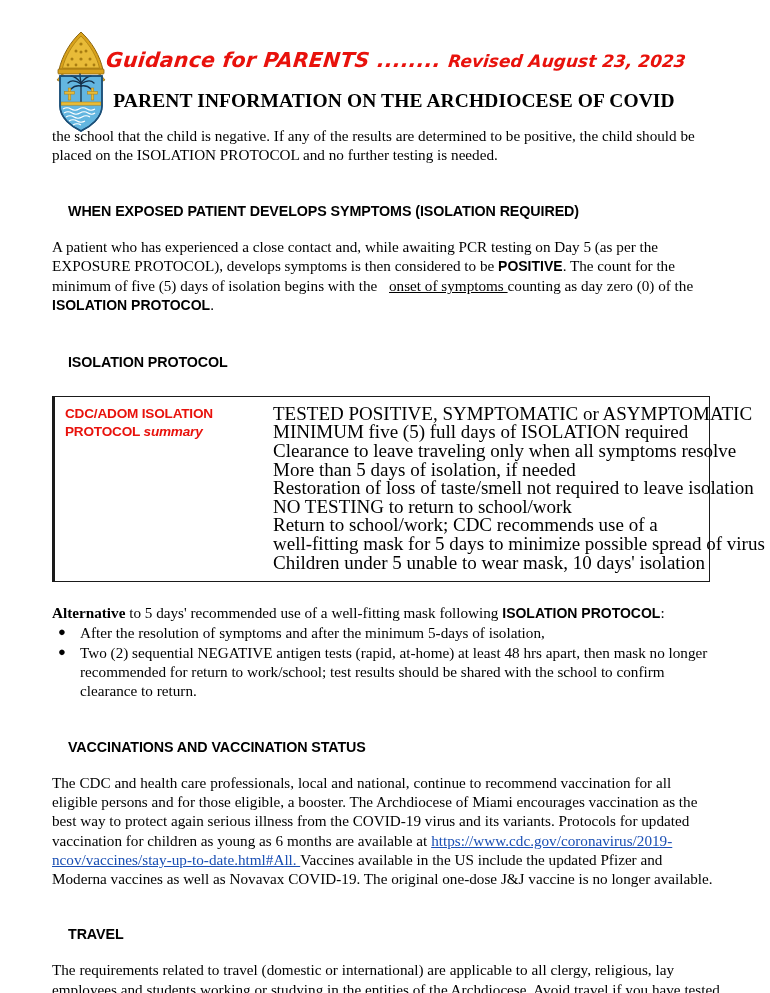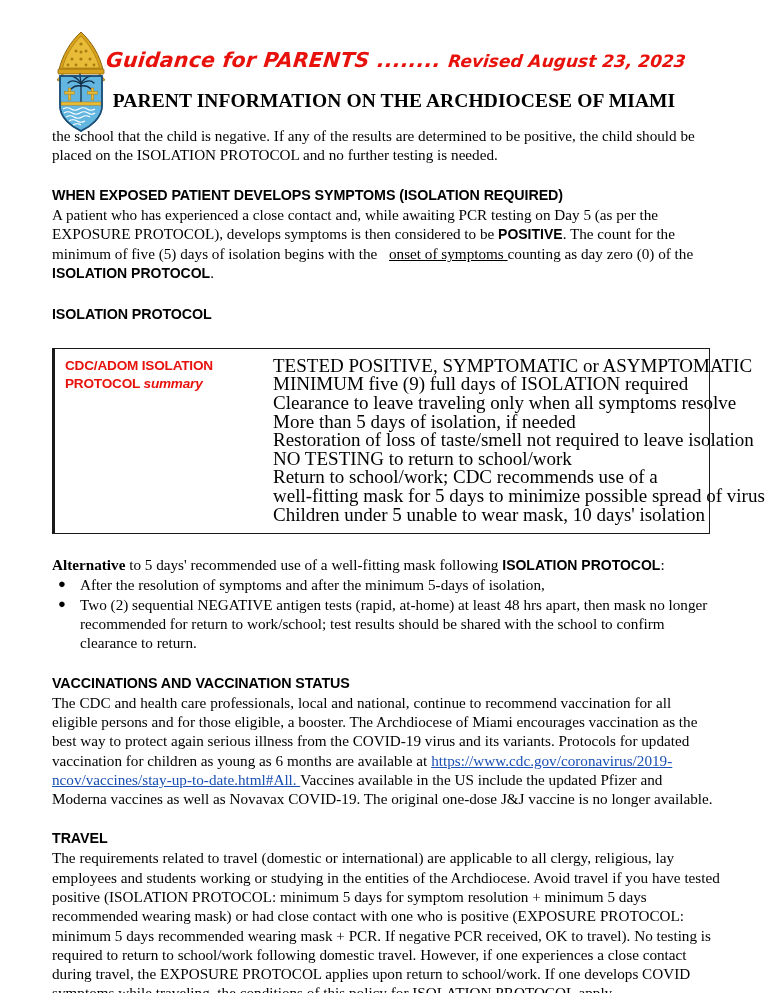--- a/index.html
+++ b/index.html
@@ -89,21 +89,21 @@
     text-align: left;
   }
   .gap-md { height: 21px; }
 
   .sec-head {
     font-family: "Liberation Sans", "DejaVu Sans", sans-serif;
     font-weight: bold;
     font-size: 14.3px;
     line-height: 19px;
     letter-spacing: -0.1px;
-    margin: 0;
+    margin: 16px;
   }
   b.sans {
     font-family: "Liberation Sans", "DejaVu Sans", sans-serif;
     font-weight: bold;
     font-size: 14px;
   }
   .u { text-decoration: underline; margin-left: 8px; }
 
   
   .protocol-box {
@@ -220,21 +220,21 @@
         </g>
         <path d="M8 46 L50 46 L50 76 C50 88 38 97 29 101 C20 97 8 88 8 76 Z" fill="none" stroke="#1b4f78" stroke-width="1.6"></path>
       </svg>
     </div>
 
     <div class="script-line">
       <span>Guidance for PARENTS ........</span>
       <span class="rev">Revised August 23, 2023</span>
     </div>
 
-    <div class="doc-title">PARENT INFORMATION ON THE ARCHDIOCESE OF MIAMI</div>
+    <div class="doc-title">PARENT INFORMATION ON THE ARCHDIOCESE OF COVID</div>
   </div>
 
   <div class="content">
 
     <p class="body">the school that the child is negative. If any of the results are determined to be positive, the child should be placed on the ISOLATION PROTOCOL and no further testing is needed.</p>
 
     <div class="gap-md"></div>
 
     <div class="sec-head">WHEN EXPOSED PATIENT DEVELOPS SYMPTOMS (ISOLATION REQUIRED)</div>
     <p class="body"><span>A patient who has experienced a close contact and, while awaiting PCR testing on Day 5 (as per the EXPOSURE PROTOCOL), develops symptoms is then considered to be </span><b class="sans">POSITIVE</b><span>.  The count for the minimum of five (5) days of isolation begins with the </span><span class="u">onset of symptoms </span><span>counting as day zero (0) of the </span><b class="sans">ISOLATION PROTOCOL</b><span>.</span></p>
@@ -243,21 +243,21 @@
 
     <div class="sec-head">ISOLATION PROTOCOL</div>
 
     <div class="protocol-box">
       <div class="protocol-label">
         <div>CDC/ADOM ISOLATION</div>
         <div><span>PROTOCOL </span><span class="sm">summary</span></div>
       </div>
       <div class="protocol-lines">
         <div>TESTED POSITIVE, SYMPTOMATIC or ASYMPTOMATIC</div>
-        <div>MINIMUM five (9) full days of ISOLATION required</div>
+        <div>MINIMUM five (5) full days of ISOLATION required</div>
         <div>Clearance to leave traveling only when all symptoms resolve</div>
         <div>More than 5 days of isolation, if needed</div>
         <div>Restoration of loss of taste/smell not required to leave isolation</div>
         <div>NO TESTING to return to school/work</div>
         <div>Return to school/work; CDC recommends use of a</div>
         <div>well-fitting mask for 5 days to minimize possible spread of virus</div>
         <div>Children under 5 unable to wear mask, 10 days' isolation</div>
       </div>
     </div>
 

